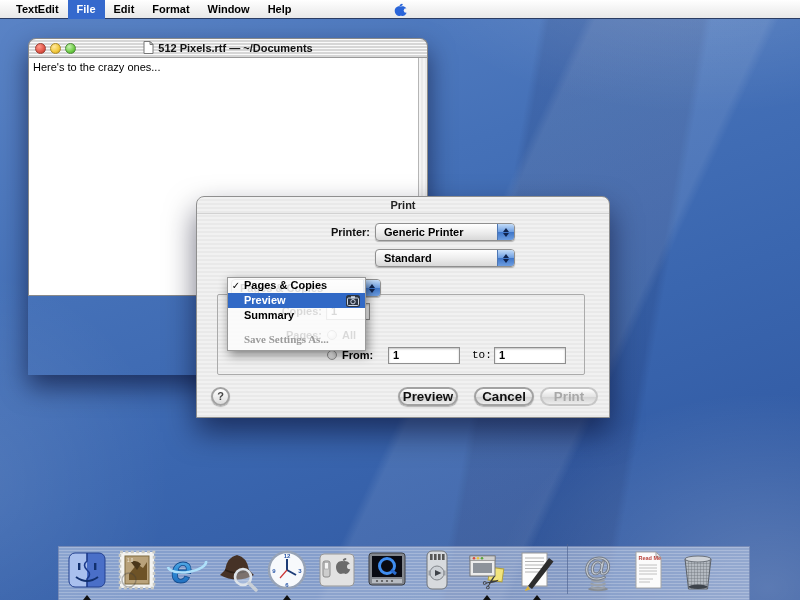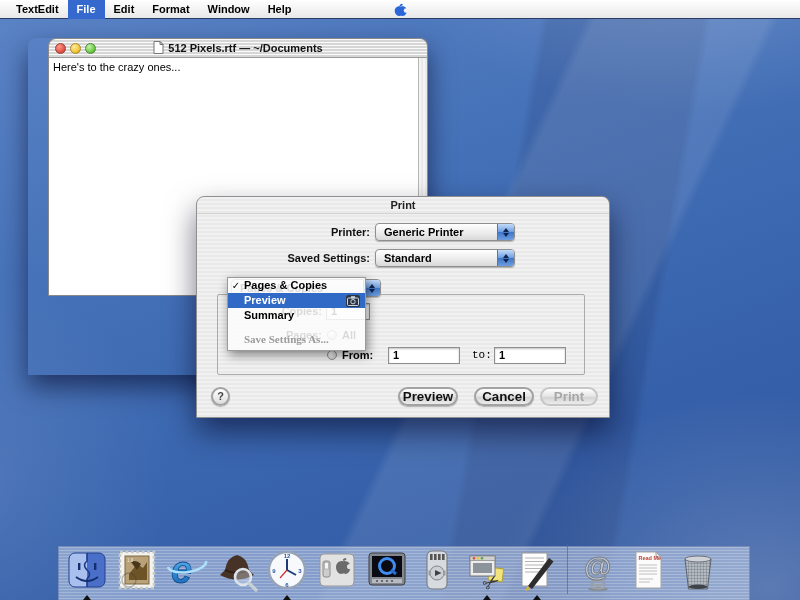--- a/index.html
+++ b/index.html
@@ -35,21 +35,20 @@
   .t-red   { background:radial-gradient(circle at 35% 30%, #ff9a8a, #e2574a 60%, #b03225); border:1px solid #9c4034;}
   .t-yel   { background:radial-gradient(circle at 35% 30%, #ffe9a0, #f2c93d 60%, #c79a18); border:1px solid #ab8a2a;}
   .t-grn   { background:radial-gradient(circle at 35% 30%, #c7f0b2, #6fce46 60%, #3f9a22); border:1px solid #4f8a3a;}
 
   
   #textedit-window {
     position:absolute; left:28px; top:38px; width:400px; height:337px;
     border-radius:8px 8px 0 0;
     box-shadow:0 12px 26px rgba(0,0,30,.55);
     z-index:10;
-    padding-left:20px;
   }
   #te-titlebar {
     height:20px; border-radius:8px 8px 0 0;
     background:repeating-linear-gradient(180deg,#fafafa 0 1.5px,#d6d6d6 1.5px 3px);
     border:1px solid #8a8a8a; border-bottom:1px solid #9a9a9a;
     display:flex; align-items:center; padding:0 6px; position:relative;
   }
   #te-title-group { position:absolute; left:0; right:0; display:flex; justify-content:center; align-items:center; gap:4px; pointer-events:none; }
   #te-title { font-weight:bold; color:#111; }
   #te-content {
@@ -205,21 +204,20 @@
 
     <div class="pd-label" style="left:0; top:29px; width:173px;">Printer:</div>
     <div class="popup" style="left:178px; top:26px; width:140px;">
       <span class="pvalue">Generic Printer</span>
       <span class="pcap">
           <span class="arr-up"></span>
           <span class="arr-dn"></span>
         </span>
     </div>
 
-    <div class="pd-label" style="left:0; top:55px; width:173px;">Saved Settings:</div>
     <div class="popup" style="left:178px; top:52px; width:140px;gap:35px;">
       <span class="pvalue">Standard</span>
       <span class="pcap">
           <span class="arr-up"></span>
           <span class="arr-dn"></span>
         </span>
     </div>
 
     <div class="popup" style="left:34px; top:82px; width:150px; z-index:1;">
       <span class="pvalue">Pages &amp; Copies</span>

